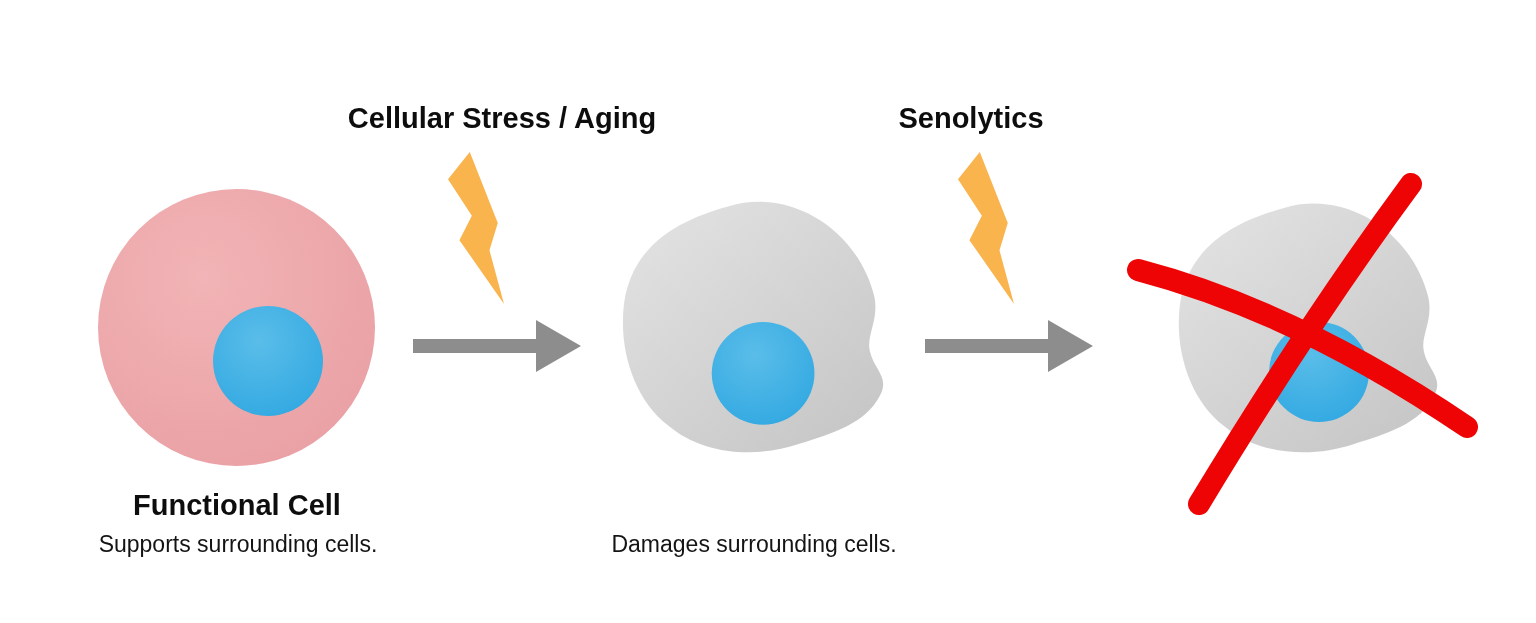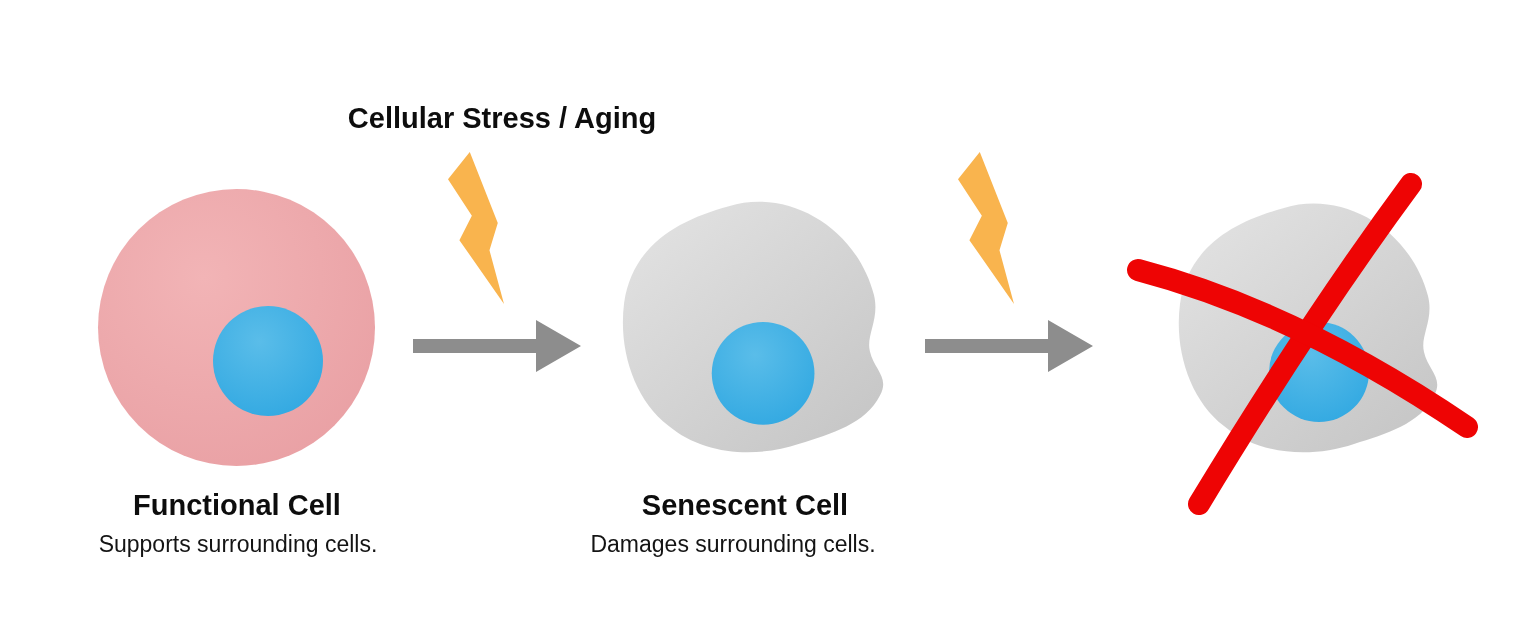--- a/index.html
+++ b/index.html
@@ -70,23 +70,23 @@
     <polygon points="21,0 0,27 23,63 11,87 54,150 40,97 48,70" fill="#F9B44E"></polygon>
   </svg>
   <svg class="abs" style="left:413px; top:320px;" width="168" height="52" viewBox="0 0 168 52">
     <path d="M0 19 H123 V0 L168 26 L123 52 V33 H0 Z" fill="#8D8D8D"></path>
   </svg>
 
   <svg class="abs" style="left:606px; top:186px;" width="282" height="282" viewBox="0 0 280 280">
     <path d="M 122 20 C 180 2 248 40 266 108 C 272 132 258 148 262 164 C 266 182 282 190 272 208 C 258 236 224 246 192 256 C 150 270 98 268 62 238 C 28 212 12 162 18 116 C 26 60 70 34 122 20 Z" fill="url(#grayGrad)"></path>
     <circle cx="156" cy="186" r="51" fill="url(#blueGrad)"></circle>
   </svg>
-  <div class="label-title" style="left:745px; top:490px;">Senescent Cell</div>
-  <div class="label-caption" style="left:733px; top:532px;">Damages surrounding cells.</div>
+  <div class="label-caption" style="left:754px; top:532px;">Damages surrounding cells.</div>
 
+  <div class="label-title" style="left:971px; top:103px;">Senolytics</div>
   <svg class="abs" style="left:958px; top:152px;" width="56" height="152" viewBox="0 0 54 150" preserveAspectRatio="none">
     <polygon points="21,0 0,27 23,63 11,87 54,150 40,97 48,70" fill="#F9B44E"></polygon>
   </svg>
   <svg class="abs" style="left:925px; top:320px;" width="168" height="52" viewBox="0 0 168 52">
     <path d="M0 19 H123 V0 L168 26 L123 52 V33 H0 Z" fill="#8D8D8D"></path>
   </svg>
 
   <svg class="abs" style="left:1162px; top:188px;" width="280" height="280" viewBox="0 0 280 280">
     <path d="M 122 20 C 180 2 248 40 266 108 C 272 132 258 148 262 164 C 266 182 282 190 272 208 C 258 236 224 246 192 256 C 150 270 98 268 62 238 C 28 212 12 162 18 116 C 26 60 70 34 122 20 Z" fill="url(#grayGrad)"></path>
     <circle cx="157" cy="184" r="50" fill="url(#blueGrad)"></circle>

